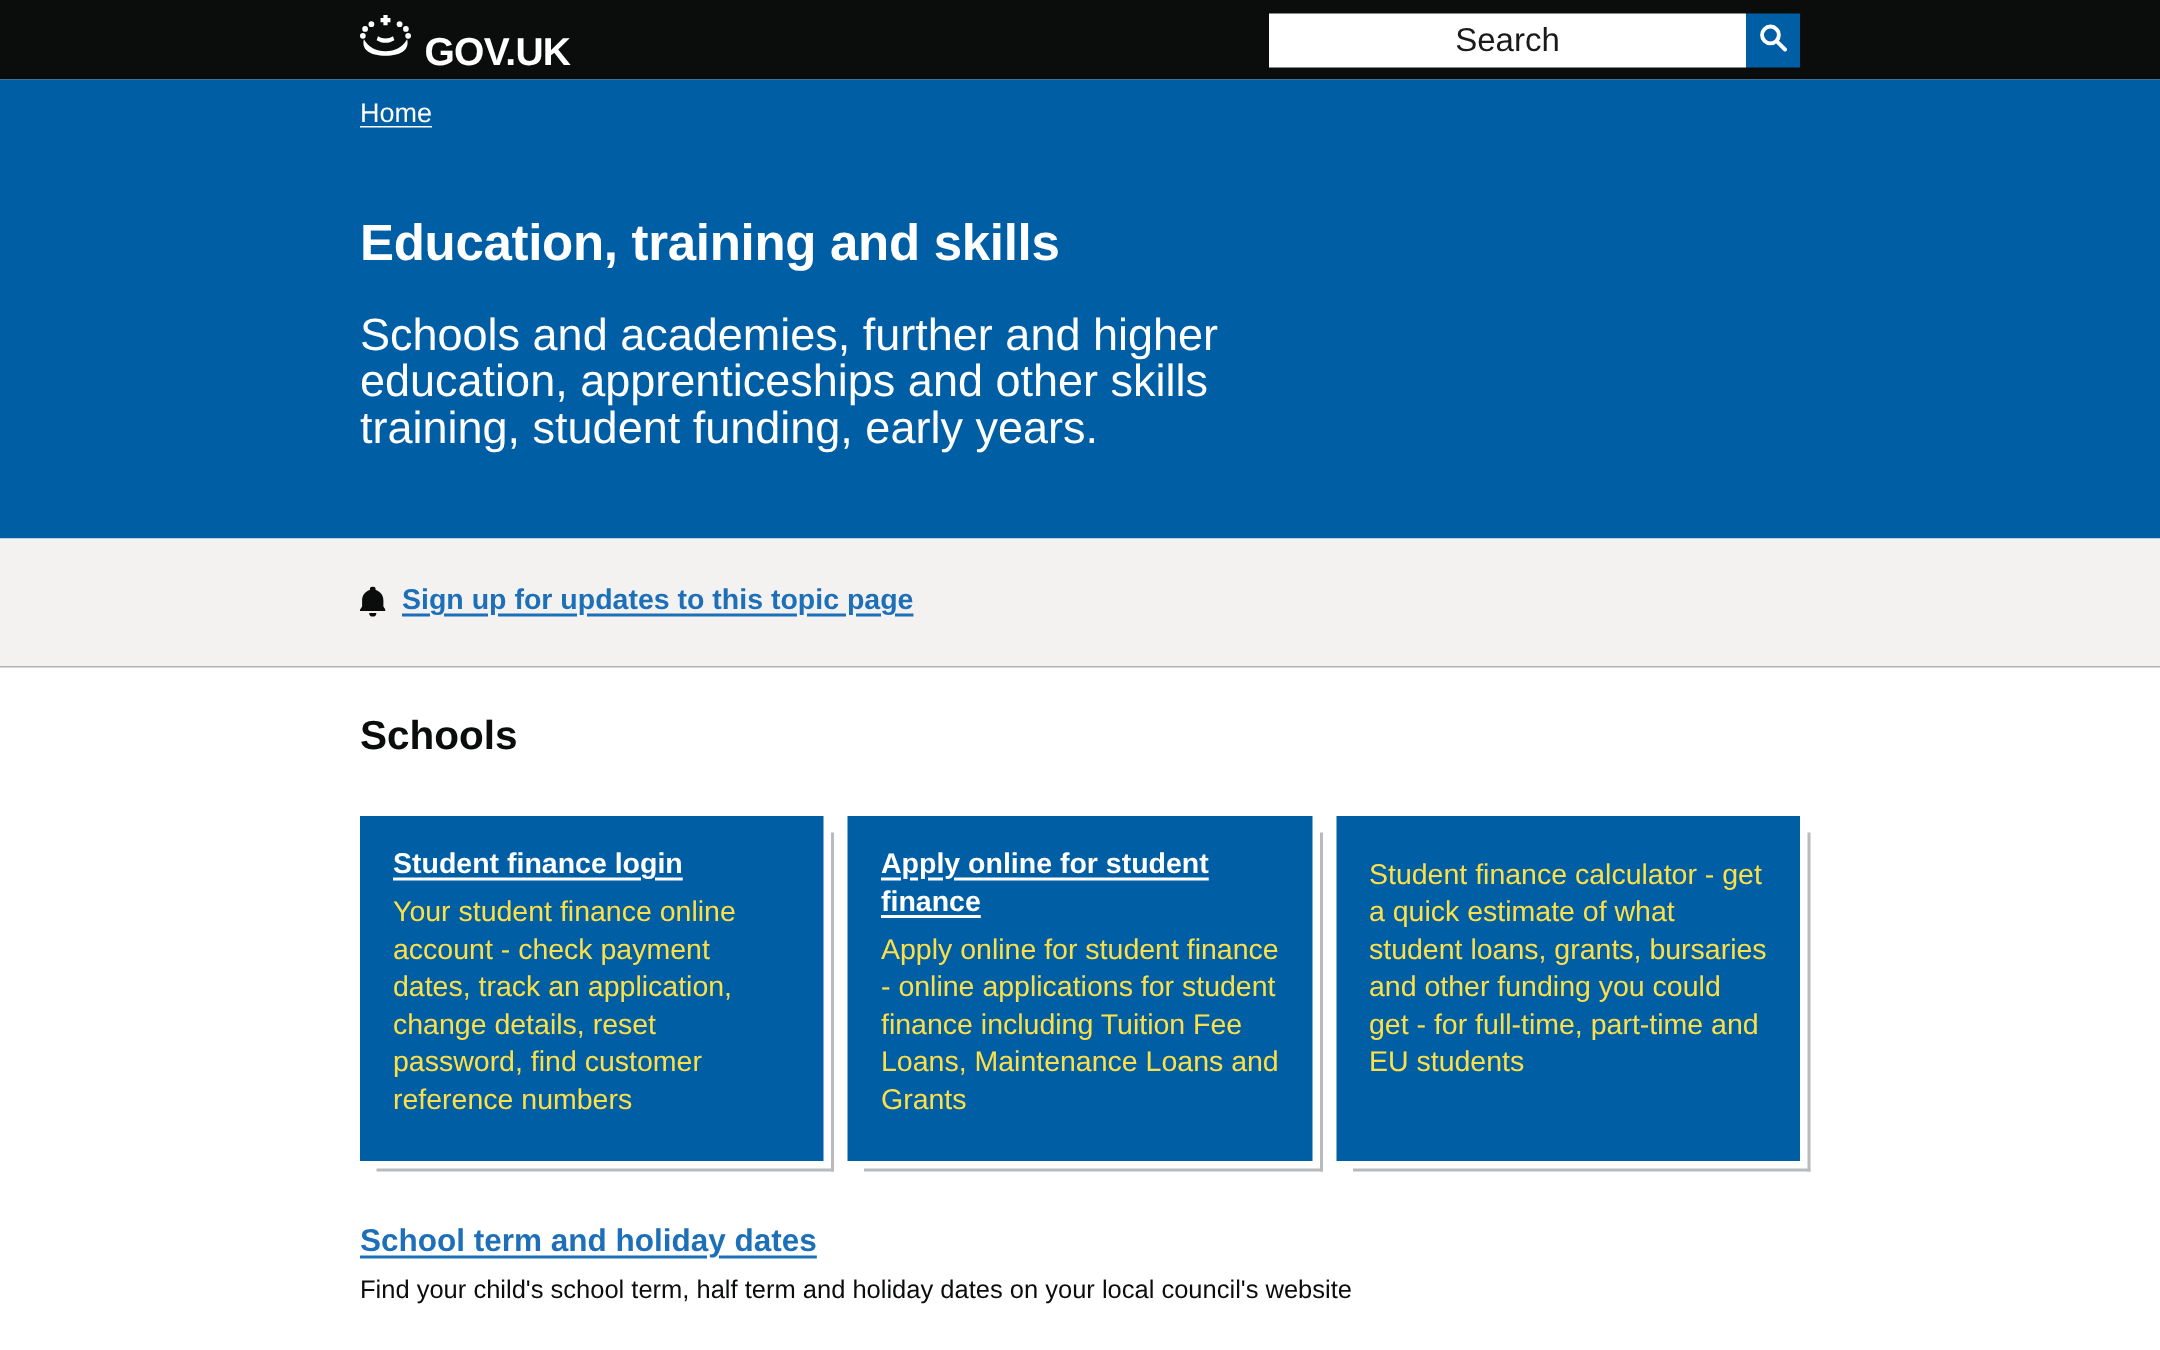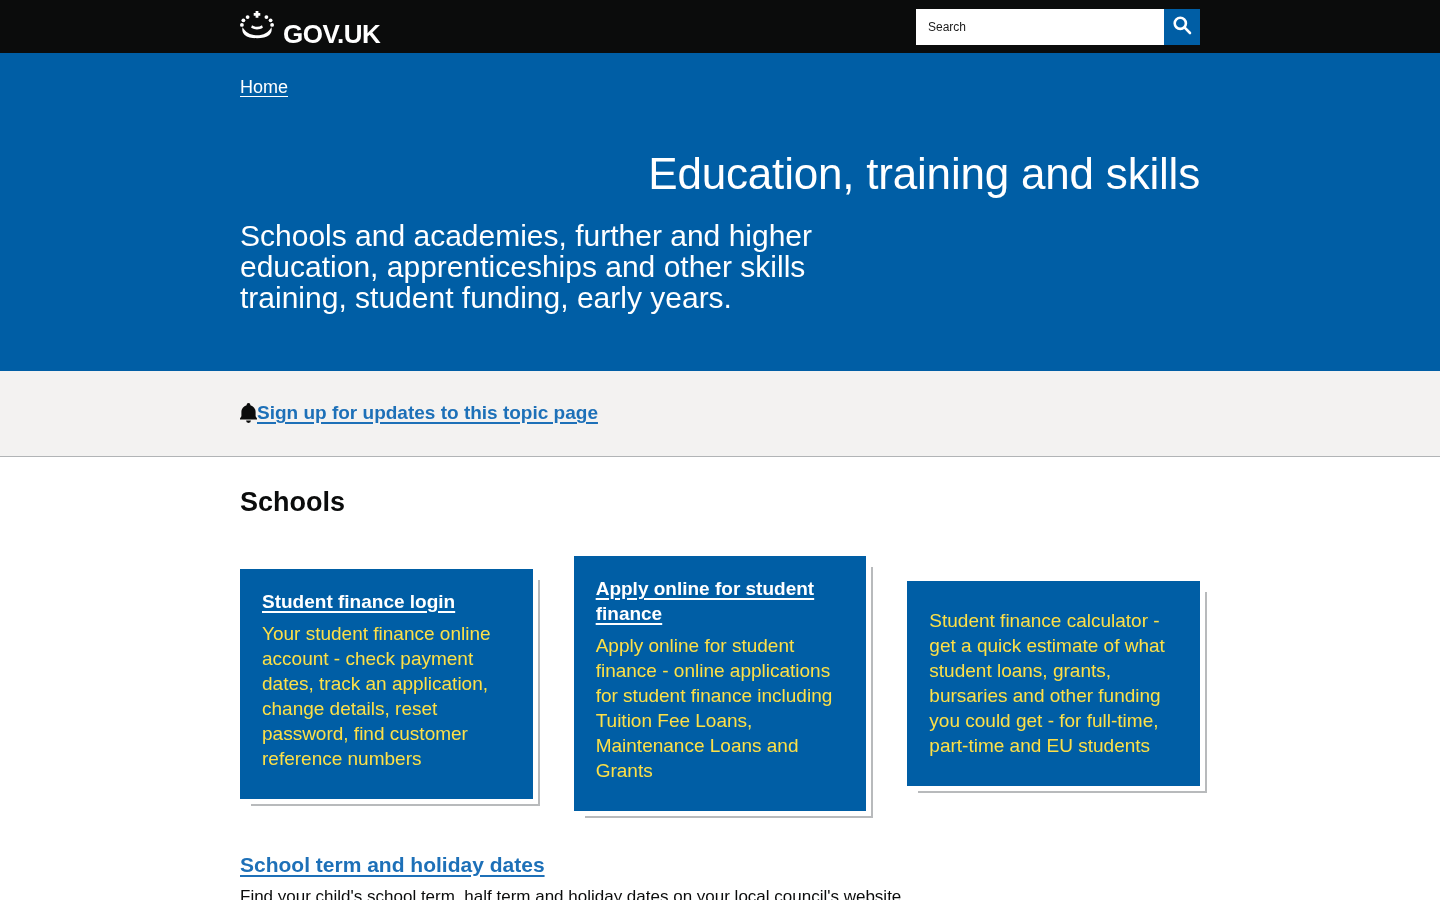--- a/index.html
+++ b/index.html
@@ -29,95 +29,94 @@
   }
   .logotype {
     font-size: 26px;
     font-weight: bold;
     letter-spacing: -0.5px;
     color: #ffffff;
     margin-top: 16px;
   }
   .search-group { display: flex; }
   .search-input {
-    width: 248px;
+    width: 318px;
     height: 36px;
     border: 0;
     padding: 0 12px;
     font-family: "Liberation Sans", sans-serif;
-    font-size: 12px;
+    font-size: 22px;
     color: #0b0c0c;
     outline: none;
+    text-align: center;
   }
   .search-input::placeholder { color: #1a1a1a; opacity: 1; }
   .search-button {
     width: 36px;
     height: 36px;
     border: 0;
     background: #005ea5;
     display: flex;
     align-items: center;
     justify-content: center;
     cursor: pointer;
   }
 
   
-  .hero { background: #005ea5; padding: 24px 0 58px 0; }
+  .hero { background: #005ea5; padding: 12px 0 58px 0; }
   .breadcrumb a {
     color: #ffffff;
     font-size: 18px;
     text-decoration: underline;
     text-underline-offset: 3px;
   }
   .hero h1 {
     margin-top: 56px;
     color: #ffffff;
-    font-size: 44px;
-    font-weight: normal;
+    font-size: 34px;
+    font-weight: bold;
     line-height: 40px;
     letter-spacing: -0.2px;
-    text-align: right;
   }
   .hero .lede {
     margin-top: 26px;
     max-width: 620px;
     color: #ffffff;
     font-size: 30px;
     line-height: 31px;
   }
 
   
   .updates-bar {
     background: #f3f2f1;
     border-bottom: 1px solid #b1b4b6;
     padding: 31px 0 32px 0;
   }
-  .updates-inner { display: flex; align-items: center; }
+  .updates-inner { display: flex; align-items: center; gap: 11px; }
   .updates-inner .bell { display: inline-flex; flex: none; }
   .signup-link {
     color: #1d70b8;
     font-size: 19px;
     font-weight: bold;
     text-decoration: underline;
     text-decoration-thickness: 2px;
     text-underline-offset: 3px;
   }
 
   
   .services-heading {
     margin-top: 30px;
     font-size: 27px;
     font-weight: bold;
     color: #0b0c0c;
   }
   .cards {
     margin-top: 38px;
     display: flex;
-    gap: 41px;
-    align-items: center;
+    gap: 16px;
   }
   .card {
     flex: 1 1 0;
     background: #005ea5;
     padding: 20px 22px 28px 22px;
     position: relative;
   }
   .card::after {
     content: "";
     position: absolute;

